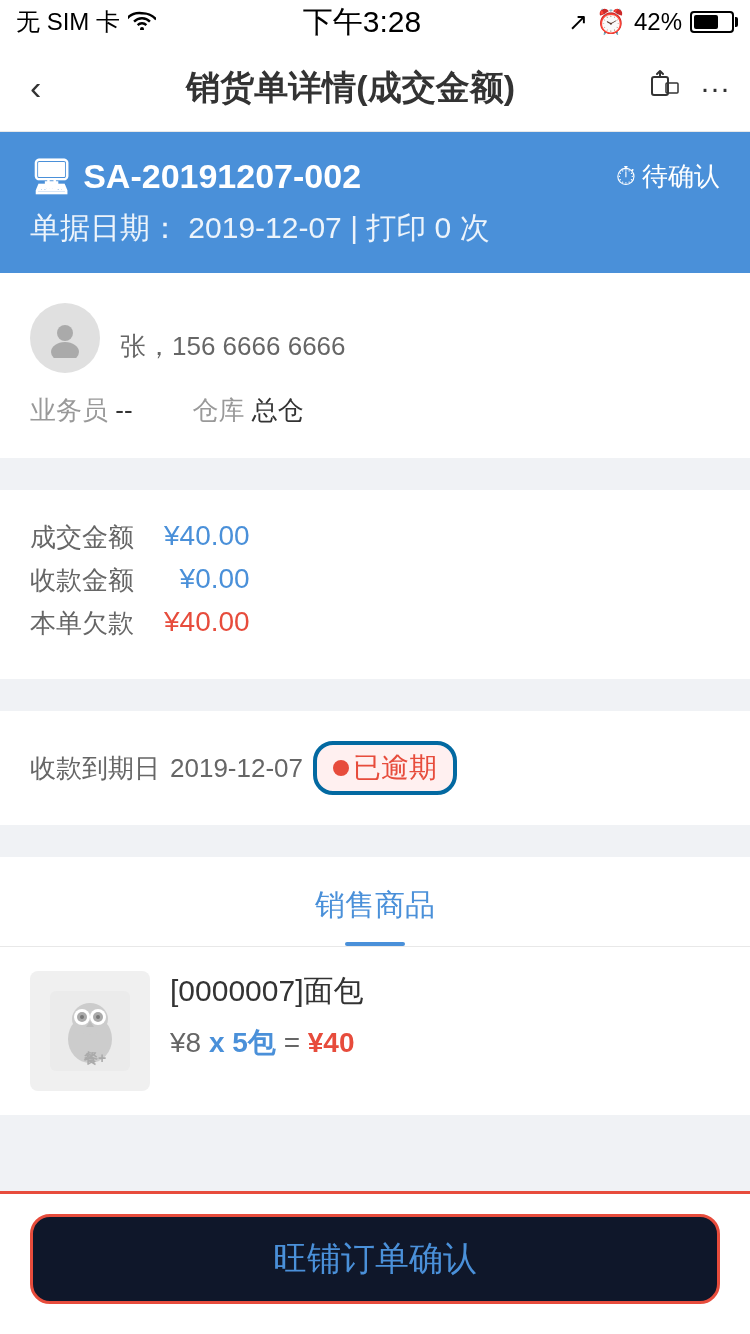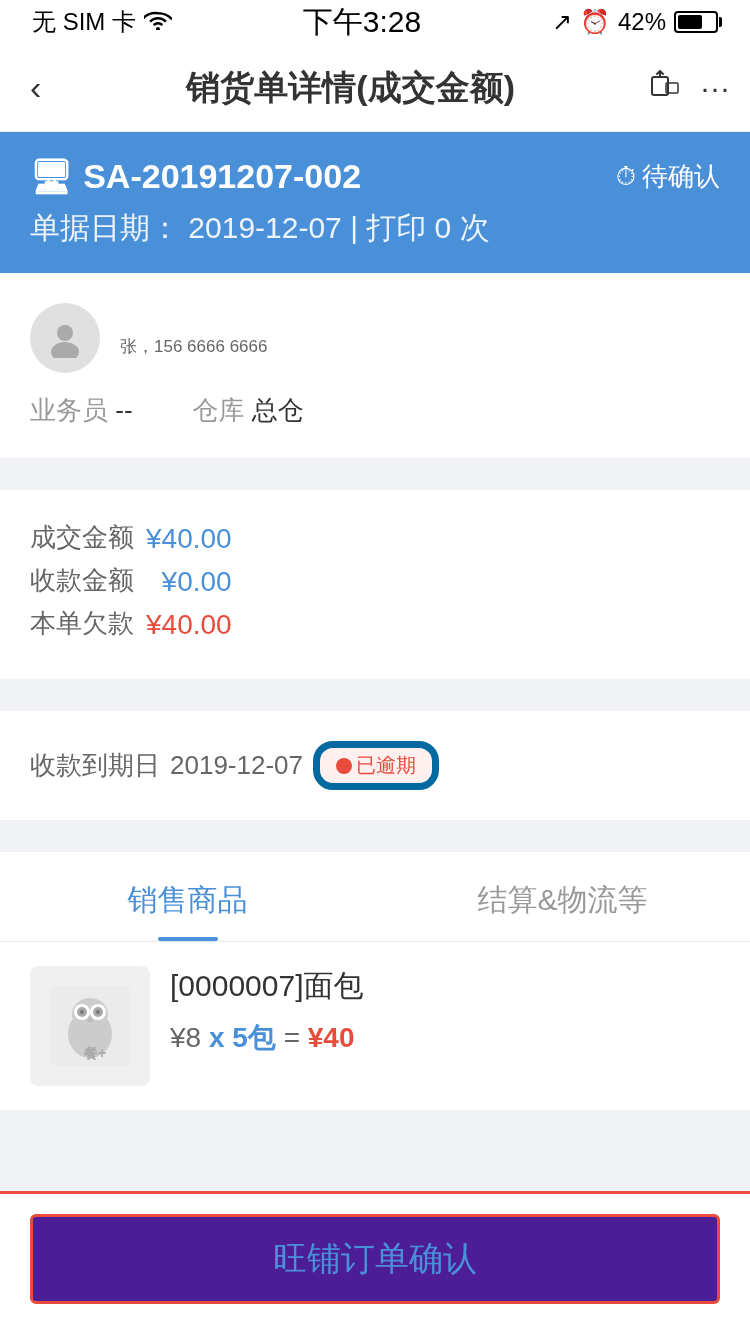--- a/index.html
+++ b/index.html
@@ -14,21 +14,21 @@
     }
 
     
     .status-bar {
       width: 100%;
       height: 44px;
       background: #fff;
       display: flex;
       align-items: center;
       justify-content: space-between;
-      padding: 0 32px;
+      padding: 0 16px;
       font-size: 24px;
       color: #000;
     }
     .status-left { display: flex; align-items: center; gap: 8px; }
     .status-center { font-size: 30px; font-weight: 500; }
     .status-right { display: flex; align-items: center; gap: 8px; font-size: 24px; }
     .battery-icon {
       width: 44px; height: 22px; border: 2px solid #000; border-radius: 4px;
       position: relative; display: inline-flex; align-items: center; padding: 2px;
     }
@@ -107,56 +107,56 @@
       background: #e0e0e0;
       border-radius: 50%;
       display: flex; align-items: center; justify-content: center;
       font-size: 34px; color: #999;
       flex-shrink: 0;
     }
     .customer-phone {
       font-size: 36px; font-weight: 600; color: #333;
     }
     .customer-info {
-      font-size: 17px; color: #666; margin-top: 16px;
+      font-size: 26px; color: #666; margin-top: 16px;
     }
     .customer-meta {
       display: flex; gap: 60px;
       margin-top: 20px;
       font-size: 26px; color: #666;
     }
     .meta-label { color: #999; }
     .meta-value { color: #333; }
 
     
     .summary-row {
       display: flex; justify-content: space-between; align-items: flex-start;
     }
     .summary-type { font-size: 30px; color: #333; margin-left: 10px; }
     .summary-right { text-align: right; }
     .summary-item {
-      display: flex; justify-content: space-between; align-items: flex-end;
-      margin-bottom: 8px; gap: 12px;
+      display: flex; justify-content: space-between; align-items: flex-start;
+      margin-bottom: 8px; gap: 30px;
     }
     .summary-label { font-size: 26px; color: #666; }
     .amount-red { font-size: 28px; color: #e74c3c; }
     .amount-blue { font-size: 28px; color: #4a90d9; }
 
     
     .due-date-row {
       display: flex; align-items: center; gap: 10px;
       font-size: 26px; color: #666;
     }
     .overdue-badge {
       background: #fff0f0;
       color: #e74c3c;
-      border: 7px solid #0369a1;
+      border: 4px solid #0369a1;
       border-radius: 20px;
       padding: 4px 16px;
-      font-size: 20px;
+      font-size: 28px;
       display: flex; align-items: center; gap: 4px;
     }
     .overdue-dot {
       width: 16px; height: 16px; background: #e74c3c; border-radius: 50%;
       display: inline-block;
     }
 
     
     .tabs {
       background: #fff;
@@ -209,23 +209,23 @@
     .confirm-btn-wrap {
       position: fixed;
       bottom: 0; left: 0; width: 750px;
       background: #fff;
       padding: 20px 30px 30px;
       border-top: 3px solid #e74c3c;
     }
     .confirm-btn {
       width: 100%;
       height: 90px;
-      background: #4c1d95;
+      background: #0f172a;
       border: 3px solid #e74c3c;
-      border-radius: 6px;
+      border-radius: 20px;
       font-size: 34px;
       color: #4a90d9;
       font-weight: 500;
       cursor: pointer;
       display: flex; align-items: center; justify-content: center; text-align: right;
     }
 
     .divider { height: 16px; background: #f0f2f5; }
   </style>
 </head>
@@ -341,23 +341,20 @@
     </div>
   </div>
 </div>
 
 <div class="divider"></div>
 
 <div class="tabs">
   <div class="tab active">
     <span>销售商品</span>
   </div>
-  <div class="tab">
-    <span>结算&amp;物流等</span>
-  </div>
 </div>
 
 <div class="product-card">
   <div class="product-img">
 
     <svg width="80" height="80" viewBox="0 0 80 80">
       <rect width="80" height="80" fill="#ebebeb" rx="6"></rect>
 
       <ellipse cx="40" cy="48" rx="22" ry="24" fill="#ccc"></ellipse>
 

